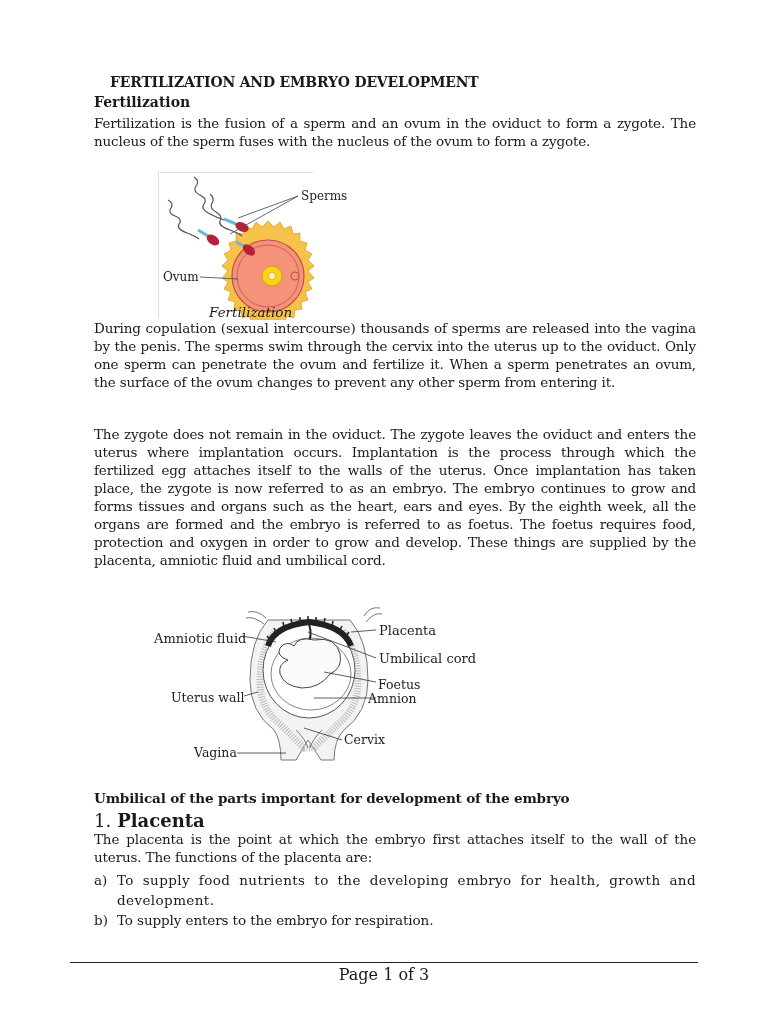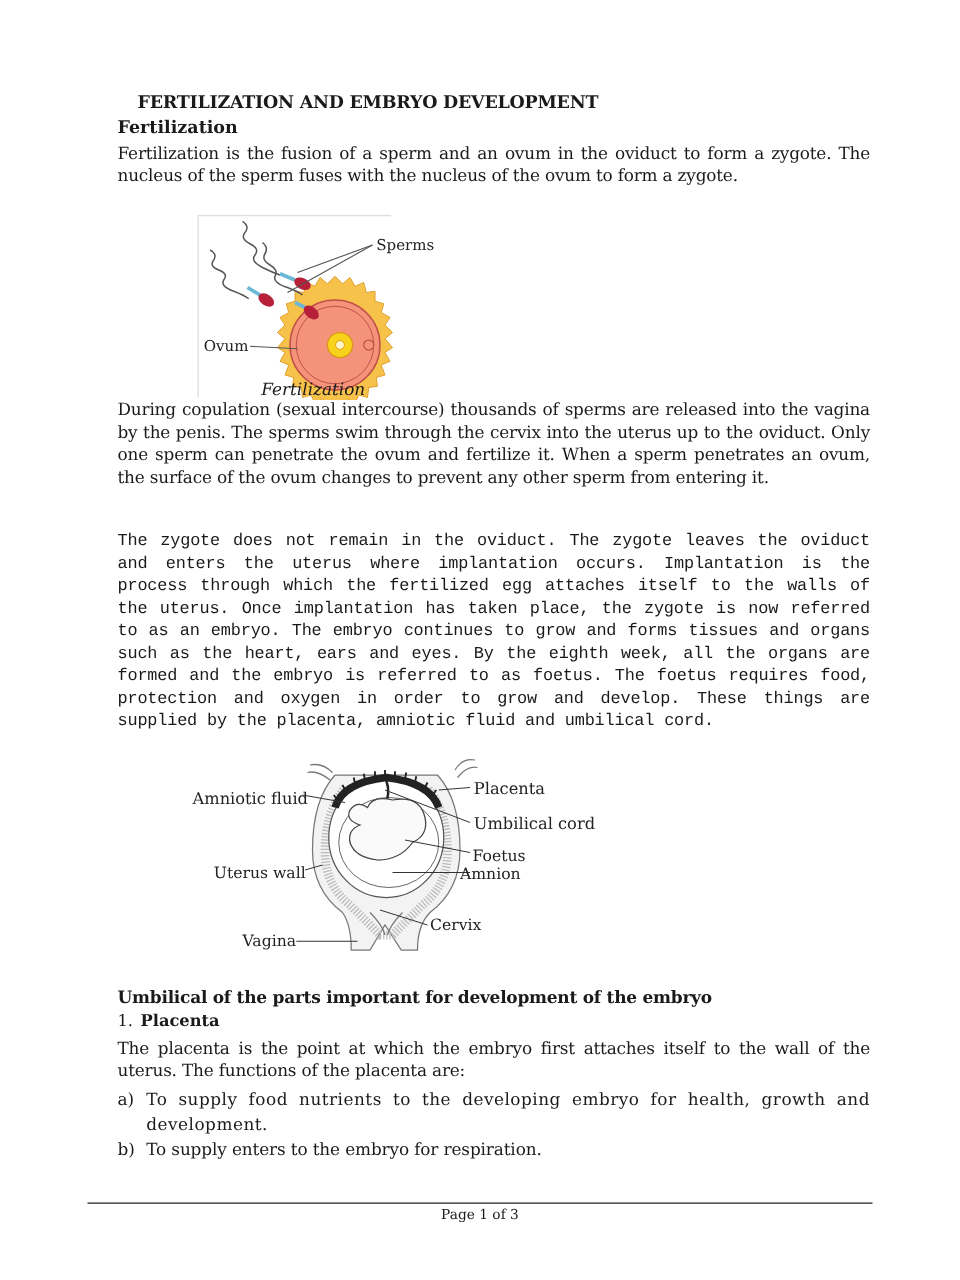--- a/index.html
+++ b/index.html
@@ -4,38 +4,38 @@
   <style>
     html, body { margin: 0; padding: 0; background: #ffffff; }
     body { width: 768px; height: 1024px; position: relative; overflow: hidden;
       font-family: "DejaVu Serif", "Liberation Serif", serif; color: #1a1a1a; }
     .page { position: absolute; left: 94px; top: 0; width: 602px; }
     .h1 { position: absolute; top: 74px; left: 16px; font-weight: bold; font-size: 14px; letter-spacing: -0.2px; white-space: nowrap; }
     .h2 { position: absolute; top: 94px; left: 0; font-weight: bold; font-size: 14px; white-space: nowrap; }
     .para { position: absolute; left: 0; width: 602px; font-size: 13.5px; line-height: 18px; text-align: justify; letter-spacing: -0.15px; }
     .p1 { top: 114px; }
     .p2 { top: 319px; }
-    .p3 { top: 425px; font-family: Liberation Mono, monospace; }
+    .p3 { top: 425px; }
     .fig1 { position: absolute; left: 64px; top: 172px; width: 200px; height: 148px; }
     .fig1 .vline { position: absolute; left: 0; top: 0; width: 1px; height: 146px; background: #ddd; }
     .fig1 .hline { position: absolute; left: 0; top: 0; width: 155px; height: 1px; background: #ddd; }
     .caption1 { position: absolute; left: 115px; top: 304px; font-style: italic; font-size: 13.5px; }
     .fig2 { position: absolute; left: 52px; top: 600px; width: 340px; height: 170px; }
     .h3 { position: absolute; top: 790px; left: 0; font-weight: bold; font-size: 13.6px; white-space: nowrap; letter-spacing: -0.2px; }
-    .numitem { position: absolute; top: 810px; left: 0; font-size: 13px; white-space: nowrap; }
+    .numitem { position: absolute; top: 810px; left: 0; font-size: 18px; white-space: nowrap; }
     .numitem b { margin-left: 6px; }
     .p4 { top: 830px; }
     .li { position: absolute; left: 0; width: 602px; font-size: 13.5px; line-height: 20.2px; }
     .li .m { position: absolute; left: 0; top: 0; }
     .li .t { display: block; margin-left: 23px; text-align: justify; letter-spacing: 0.4px; }
     .la { top: 870px; }
     .lb { top: 910px; }
     .lb .t { letter-spacing: -0.1px; }
     .footline { position: absolute; left: 70px; top: 962px; width: 628px; height: 1px; background: #222; }
-    .footer { position: absolute; left: 0; width: 768px; top: 965px; text-align: center; font-size: 11px; }
+    .footer { position: absolute; left: 0; width: 768px; top: 965px; text-align: center; font-size: 16px; }
     svg text { font-family: "DejaVu Serif", "Liberation Serif", serif; }
   </style>
 </head>
 <body>
 
 <div class="page">
   <div class="h1">FERTILIZATION AND EMBRYO DEVELOPMENT</div>
   <div class="h2">Fertilization</div>
   <div class="para p1">Fertilization is the fusion of a sperm and an ovum in the oviduct to form a zygote. The nucleus of the sperm fuses with the nucleus of the ovum to form a zygote.</div>
 

